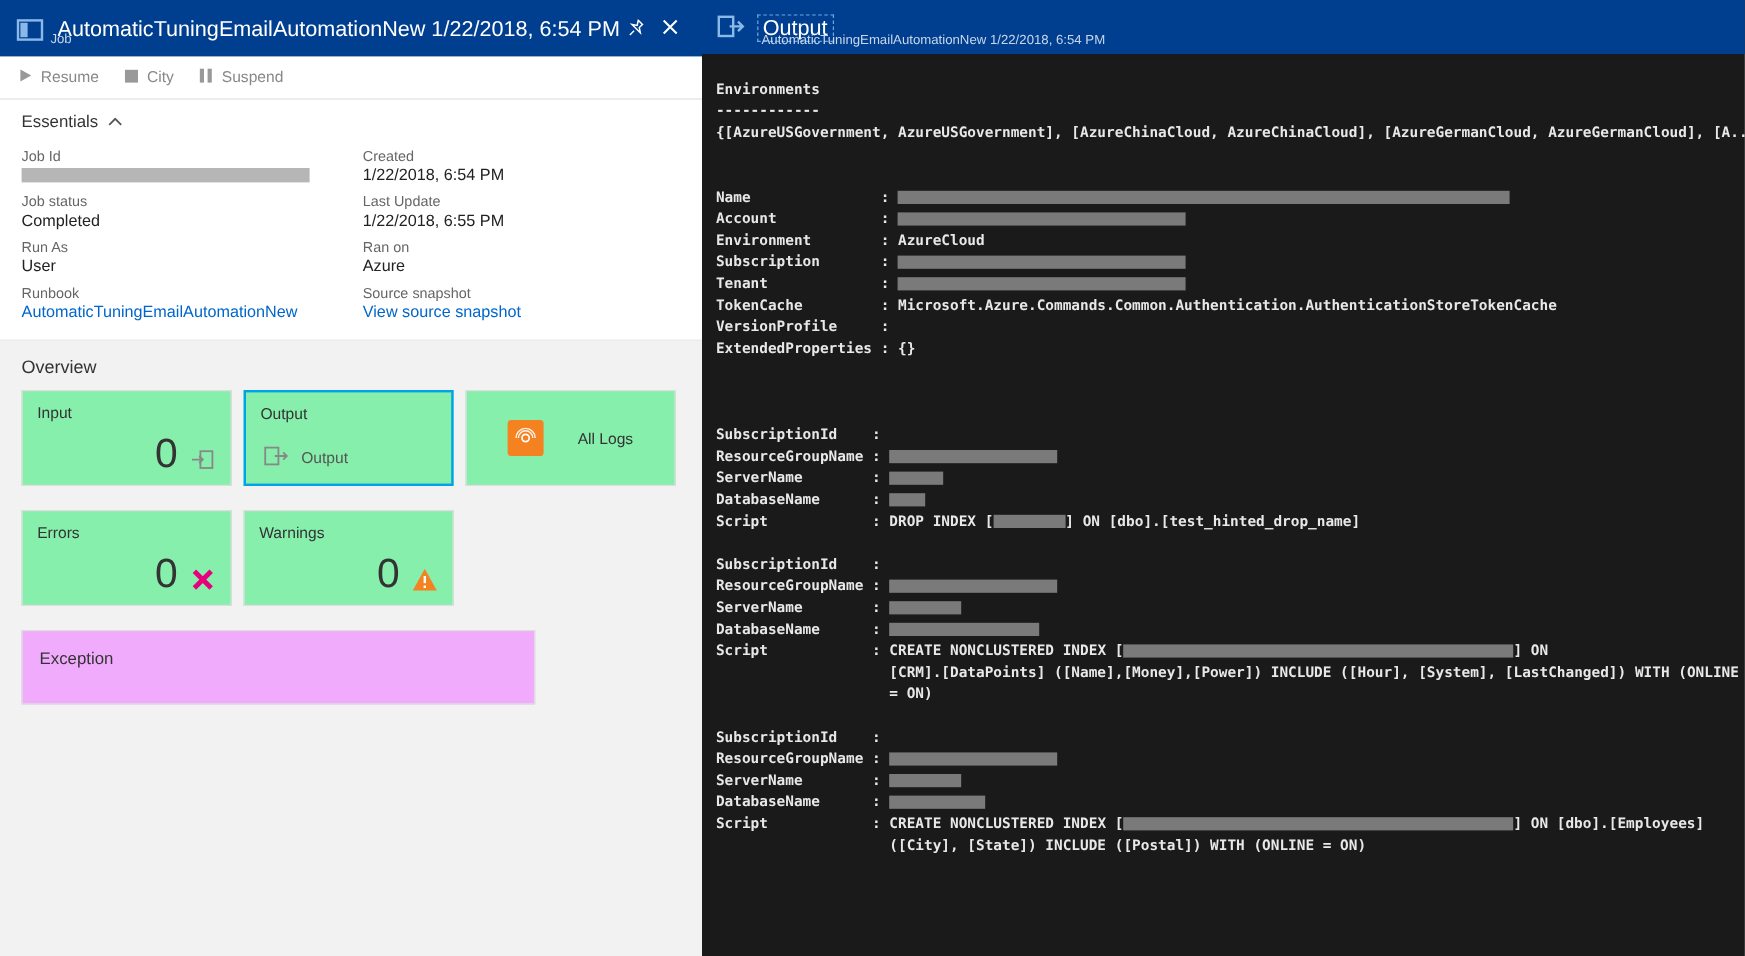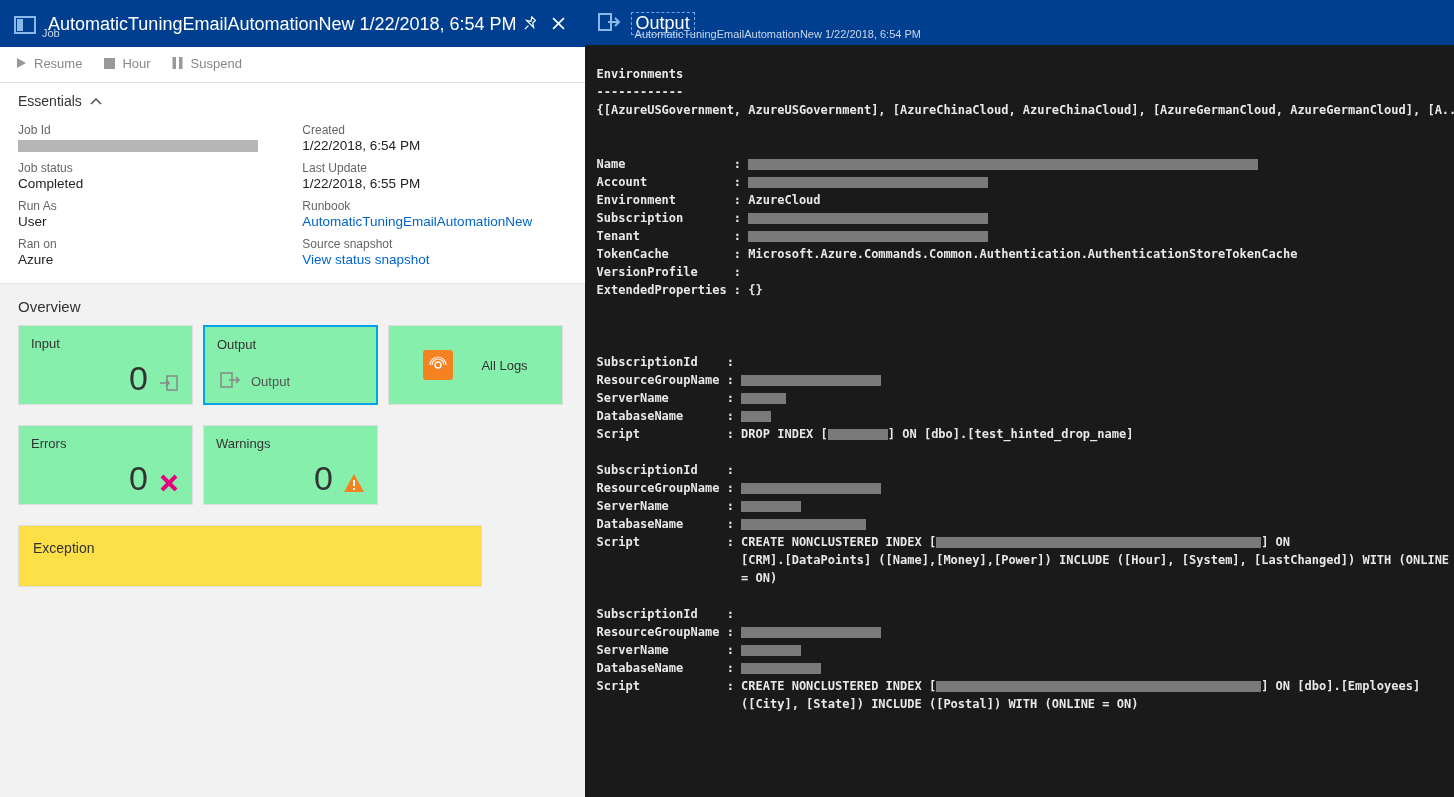--- a/index.html
+++ b/index.html
@@ -36,21 +36,21 @@
 .overview-title { font-size: 15px; margin-bottom: 10px; }
 .tile-row { display: flex; gap: 10px; margin-bottom: 20px; }
 .tile { background: #86efac; border: 1px solid #ddd; width: 175px; height: 80px; padding: 10px 12px; position: relative; cursor: pointer; }
 .tile.selected { border: 2px solid #00a2e8; }
 .tile .tlabel { font-size: 13px; }
 .tile .bignum { font-size: 34px; font-weight: 300; position: absolute; bottom: 6px; right: 44px; }
 .tile .cornicon { position: absolute; bottom: 10px; right: 12px; width: 22px; height: 22px; display: flex; align-items: center; justify-content: center; }
 .tile .subrow { position: absolute; bottom: 10px; left: 14px; display: flex; align-items: center; gap: 10px; font-size: 13px; color: #555; }
 .tile.logs { display: flex; align-items: center; justify-content: center; gap: 28px; text-align: center; }
 .tile.logs .logicon { width: 30px; height: 30px; background: #f58220; border-radius: 3px; display: flex; align-items: center; justify-content: center; color: #fff; }
-.exception-box { background: #fde047; border: 1px solid #ddd; padding: 14px; width: 464px; margin-top: 20px; }
+.exception-box { background: #f0abfc; border: 1px solid #ddd; padding: 14px; width: 428px; margin-top: 20px; }
 .exception-box .xlabel { font-size: 14px; margin-bottom: 16px; }
 .exception-box .xval { font-size: 13px; color: #555; }
 
 
 .console { flex: 1; font-family: "Consolas", monospace; font-size: 12px; color: #e8e8e8; padding: 20px 12px; line-height: 1.5; white-space: pre; overflow: hidden; }
 .console .rb { display: inline-block; background: #7a7a7a; height: 11px; vertical-align: middle; }
 .console b { font-weight: bold; }
 </style>
 </head>
 <body>
@@ -87,21 +87,21 @@
           </svg>
         </span>
       <span>Resume</span>
     </div>
     <div class="tbtn">
       <span class="ticon">
           <svg width="11" height="11" viewBox="0 0 10 10">
             <rect x="0" y="0" width="10" height="10" fill="#999"></rect>
           </svg>
         </span>
-      <span>Hour</span>
+      <span>City</span>
     </div>
     <div class="tbtn">
       <span class="ticon">
           <svg width="11" height="12" viewBox="0 0 10 12">
             <rect x="0" y="0" width="3.5" height="12" fill="#999"></rect>
             <rect x="6.5" y="0" width="3.5" height="12" fill="#999"></rect>
           </svg>
         </span>
       <span>Suspend</span>
     </div>
@@ -129,30 +129,30 @@
       </div>
       <div class="ess-item">
         <div class="lbl">Last Update</div>
         <div class="val">1/22/2018, 6:55 PM</div>
       </div>
       <div class="ess-item">
         <div class="lbl">Run As</div>
         <div class="val">User</div>
       </div>
       <div class="ess-item">
+        <div class="lbl">Ran on</div>
+        <div class="val">Azure</div>
+      </div>
+      <div class="ess-item">
         <div class="lbl">Runbook</div>
         <div class="val link">AutomaticTuningEmailAutomationNew</div>
       </div>
       <div class="ess-item">
-        <div class="lbl">Ran on</div>
-        <div class="val">Azure</div>
-      </div>
-      <div class="ess-item">
         <div class="lbl">Source snapshot</div>
-        <div class="val link">View status snapshot</div>
+        <div class="val link">View source snapshot</div>
       </div>
     </div>
 
   <div class="overview-section">
     <div class="overview-title">Overview</div>
 
     <div class="tile-row">
       <div class="tile">
         <div class="tlabel">Input</div>
         <div class="bignum">0</div>

